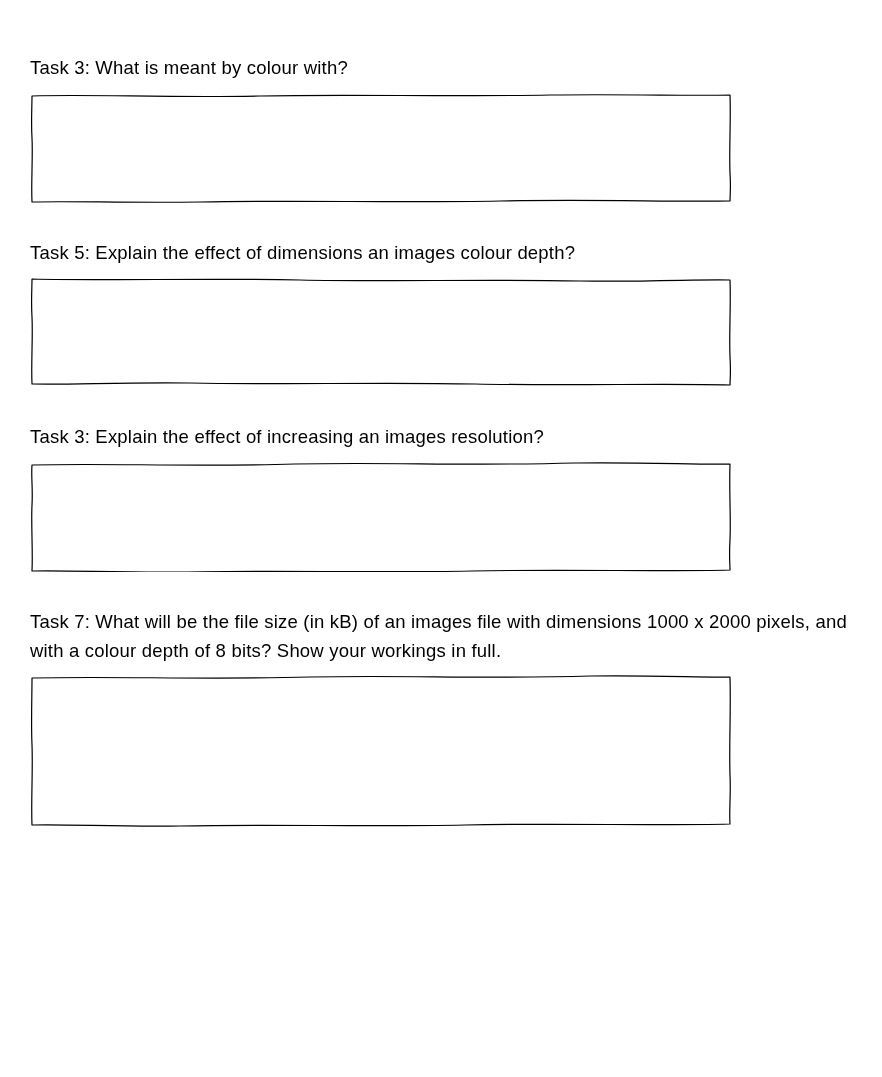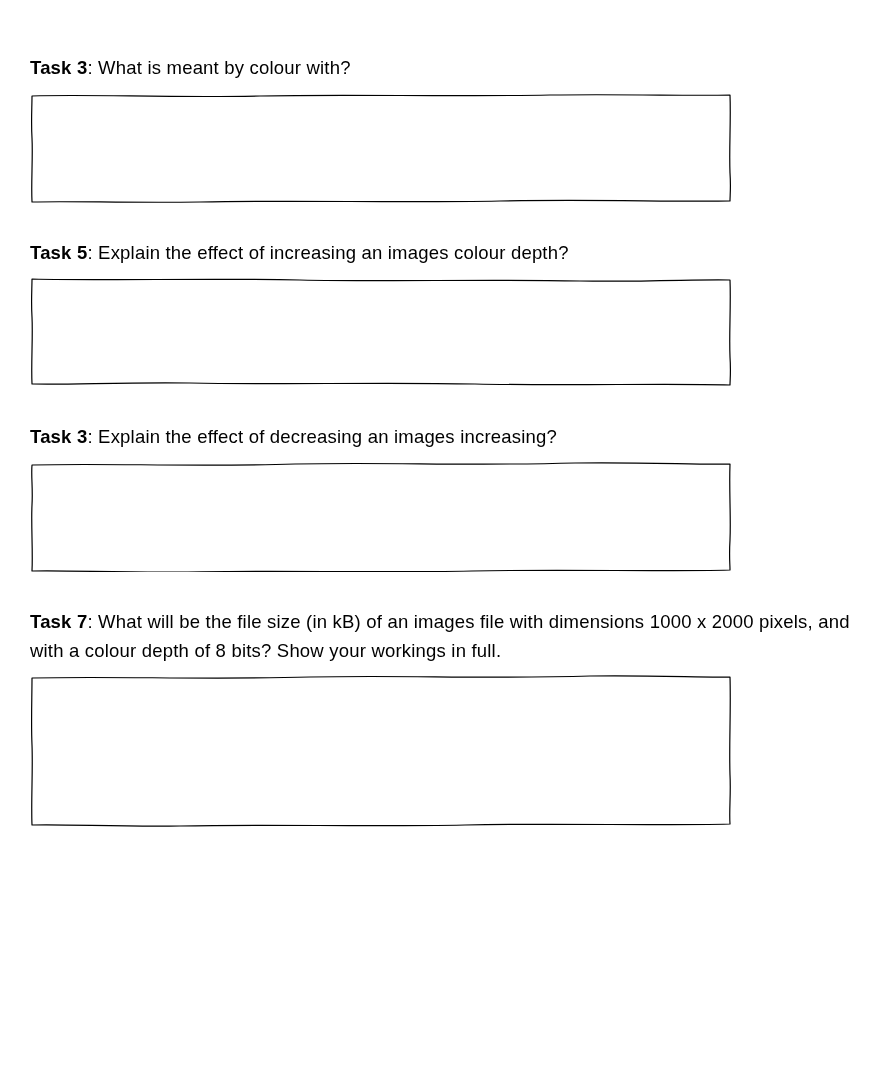--- a/index.html
+++ b/index.html
@@ -19,21 +19,21 @@
   .task-block {
     margin-bottom: 36px;
   }
   .task-line {
     font-size: 18.5px;
     line-height: 1.55;
     letter-spacing: 0.2px;
     margin-bottom: 10px;
   }
   .task-line strong {
-    font-weight: 700;
+    font-weight: 400;
   }
   .answer-box {
     display: block;
     width: 702px;
     margin-top: 8px;
   }
   .answer-box svg {
     display: block;
   }
   .answer-box path {
@@ -61,35 +61,35 @@
                  L700,2 C701,30 699,55 700,80 C701,95 700,102 700,108
                  L700,108 C640,109 560,106 470,108 C370,110 270,107 170,109 C100,110 40,108 2,109
                  L2,109 C1,90 3,65 2,45 C1,28 2,15 2,3 Z"></path>
       </svg>
     </div>
   </div>
 
 
   <div class="task-block">
     <div class="task-line">
-      <strong>Task 5</strong><span>: Explain the effect of increasing an images colour depth?</span>
+      <strong>Task 5</strong><span>: Explain the effect of dimensions an images colour depth?</span>
     </div>
     <div class="answer-box">
       <svg viewBox="0 0 702 110" width="702" height="110">
         <path d="M2,2 C80,4 170,1 270,3 C360,5 450,2 550,4 C620,5 675,2 700,3
                  L700,3 C701,30 699,56 700,80 C701,95 700,103 700,108
                  L700,108 C635,106 545,109 445,107 C345,105 250,108 160,106 C95,105 38,108 2,107
                  L2,107 C1,87 3,60 2,40 C1,24 2,12 2,2 Z"></path>
       </svg>
     </div>
   </div>
 
   <div class="task-block">
     <div class="task-line">
-      <strong>Task 3</strong><span>: Explain the effect of decreasing an images increasing?</span>
+      <strong>Task 3</strong><span>: Explain the effect of increasing an images resolution?</span>
     </div>
     <div class="answer-box">
       <svg viewBox="0 0 702 110" width="702" height="110">
         <path d="M2,3 C75,1 165,5 265,2 C355,0 445,4 545,1 C615,0 672,3 700,2
                  L700,2 C699,29 701,54 700,78 C699,94 700,102 700,108
                  L700,108 C632,110 542,107 442,109 C342,111 248,108 158,110 C93,111 37,108 2,109
                  L2,109 C3,89 1,63 2,43 C3,26 1,14 2,3 Z"></path>
       </svg>
     </div>
   </div>

